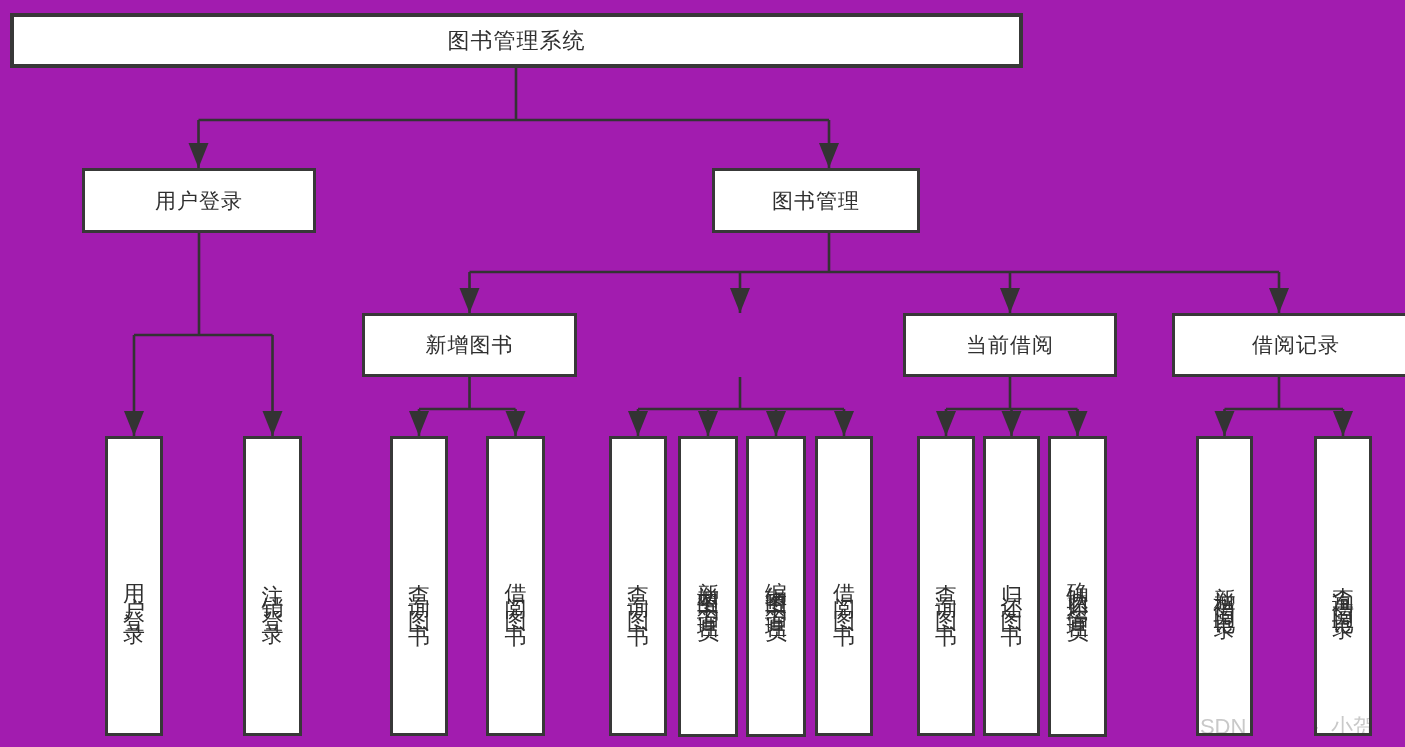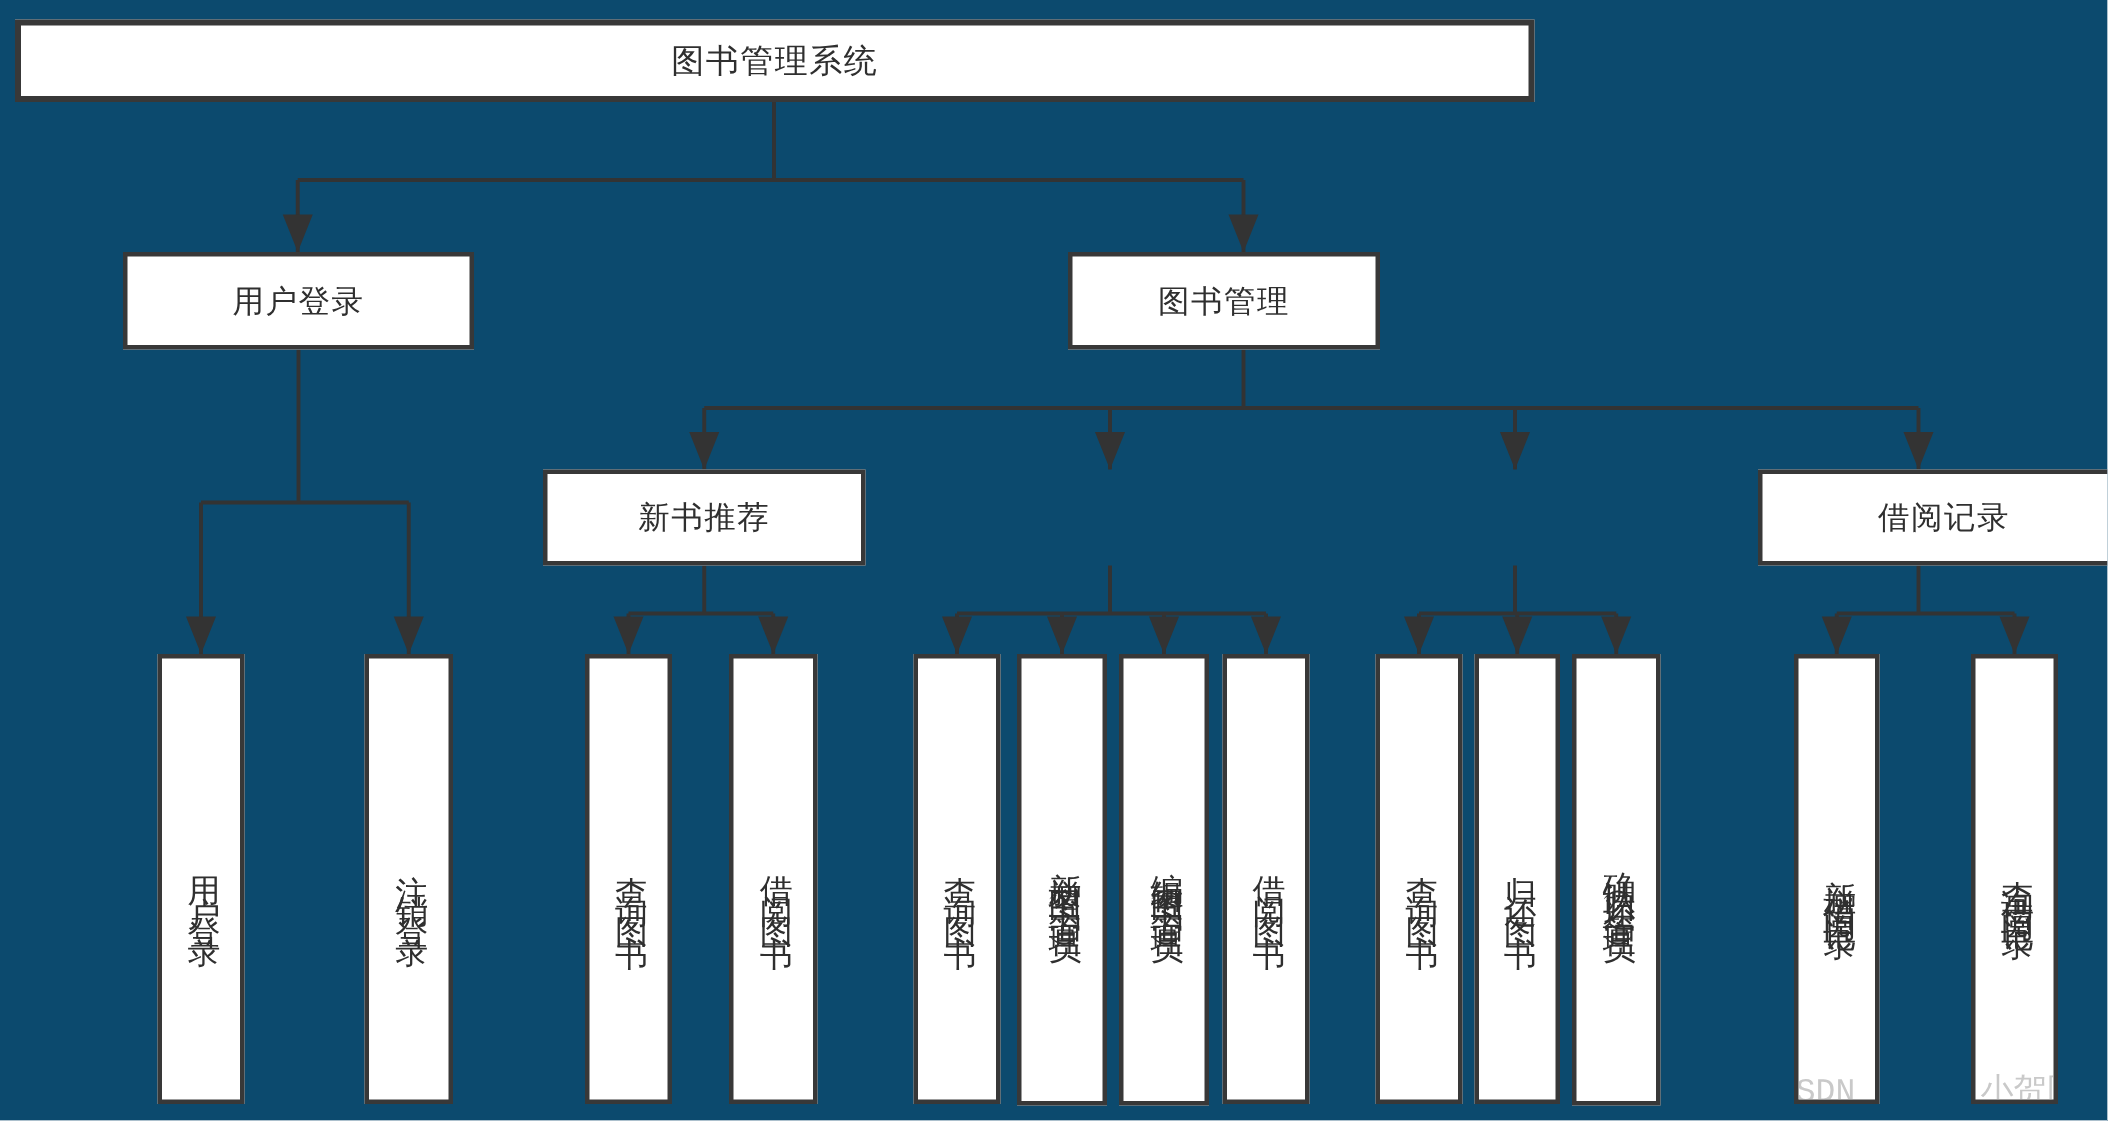--- a/index.html
+++ b/index.html
@@ -1,19 +1,19 @@
 <!DOCTYPE html>
 <html><head>
 <meta charset="utf-8">
 <style>
   * { margin:0; padding:0; box-sizing:border-box; }
   html,body { background:#ffffff; }
   .canvas {
-    position:relative; width:1405px; height:747px; background:#0c4a6e;
-    font-family:Liberation Mono, monospace; color:#2f2f2f; overflow:hidden;
+    position:relative; width:1405px; height:747px; background:#a21caf;
+    font-family:Liberation Sans, sans-serif; color:#2f2f2f; overflow:hidden;
   }
   .connectors { position:absolute; left:0; top:0; z-index:1; }
   .node {
     position:absolute; border:3px solid #383838; background:#ffffff;
     display:flex; align-items:center; justify-content:center; z-index:2;
   }
   .h-node { font-size:21px; letter-spacing:1px; white-space:nowrap; }
   .root-node { border-width:4px; font-size:22px; }
   .v-node span {
     writing-mode:vertical-rl; text-orientation:mixed;
@@ -64,21 +64,22 @@
       <polygon points="1214.5,411 1234.5,411 1224.5,436"></polygon>
       <polygon points="1333,411 1353,411 1343,436"></polygon>
     </g>
   </svg>
 
   <div class="node h-node root-node" style="left:10px; top:13px; width:1013px; height:55px;">图书管理系统</div>
 
   <div class="node h-node" style="left:82px; top:168px; width:234px; height:65px;">用户登录</div>
   <div class="node h-node" style="left:712px; top:168px; width:208px; height:65px;">图书管理</div>
 
-  <div class="node h-node" style="left:362px; top:313px; width:215px; height:64px;">新书推荐</div>
+  <div class="node h-node" style="left:362px; top:313px; width:215px; height:64px;">新增图书</div>
+  <div class="node h-node" style="left:903px; top:313px; width:214px; height:64px;">当前借阅</div>
   <div class="node h-node" style="left:1172px; top:313px; width:248px; height:64px;">借阅记录</div>
 
   <div class="node v-node v-short" style="left:105px; top:436px; width:58px; height:300px;">
     <span>用户登录</span>
   </div>
   <div class="node v-node v-short" style="left:243px; top:436px; width:59px; height:300px;">
     <span>注销登录</span>
   </div>
 
   <div class="node v-node v-short" style="left:390px; top:436px; width:58px; height:300px;">

